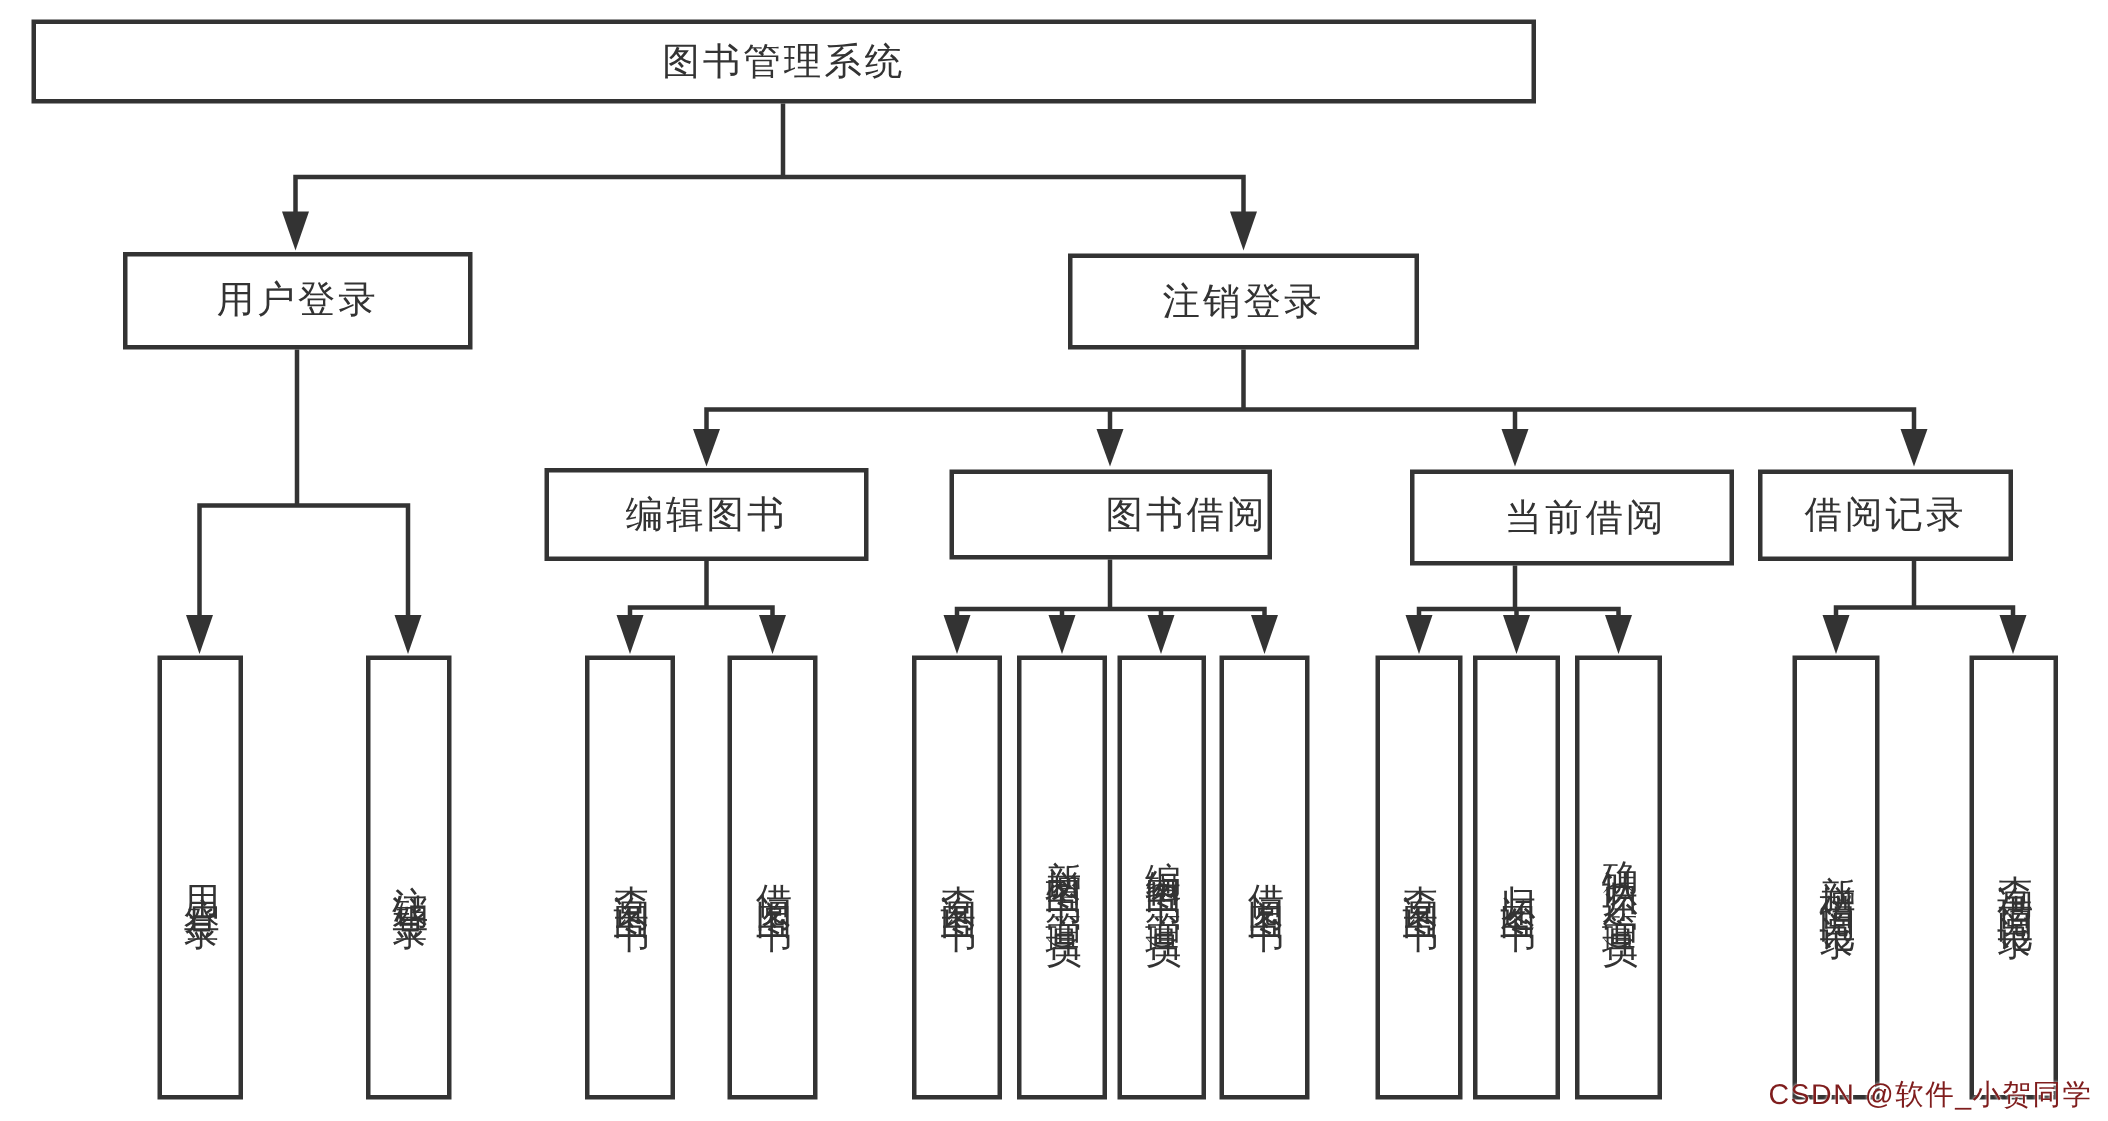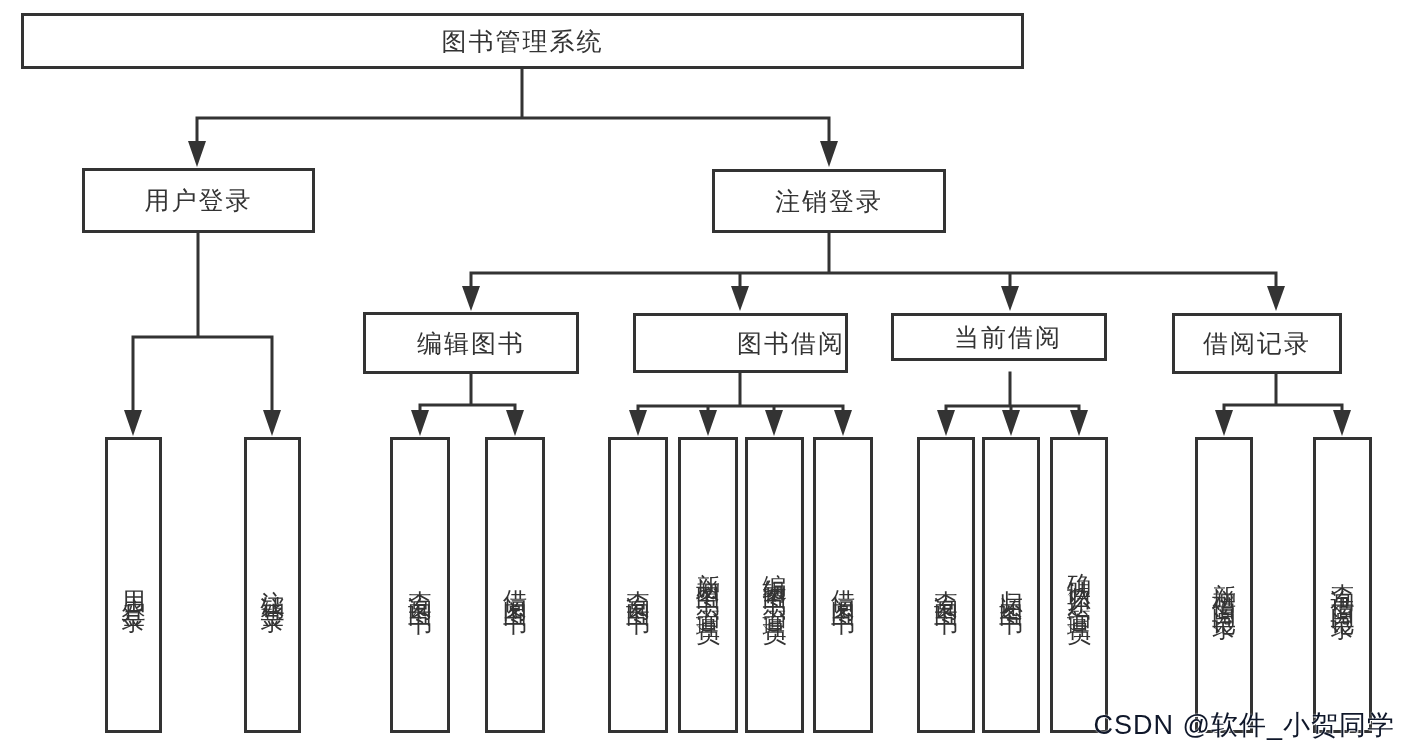--- a/index.html
+++ b/index.html
@@ -45,23 +45,23 @@
     text-orientation: mixed;
     font-size: 24px;
     letter-spacing: 7px;
     line-height: 1;
     white-space: nowrap;
   }
   .watermark {
     position: absolute;
     right: 10px;
     bottom: 4px;
-    font-size: 27px;
+    font-size: 19px;
     letter-spacing: 1px;
-    color: #0f172a;
+    color: #7f1d1d;
     text-shadow: 0 0 2px #ffffff, 1px 1px 0 #ffffff;
     white-space: nowrap;
   }
 </style>
 </head>
 <body>
 
 <div class="stage">
 
   <svg class="wires" viewBox="0 0 1405 747" xmlns="http://www.w3.org/2000/svg">
@@ -121,21 +121,21 @@
   <div class="node" style="left:712px; top:169px; width:234px; height:64px;">
     <span class="hlabel">注销登录</span>
   </div>
 
   <div class="node" style="left:363px; top:312px; width:216px; height:62px;">
     <span class="hlabel">编辑图书</span>
   </div>
   <div class="node" style="left:633px; top:313px; width:215px; height:60px;justify-content:flex-end;">
     <span class="hlabel">图书借阅</span>
   </div>
-  <div class="node" style="left:891px; top:313px; width:216px; height:48px;padding-left:18px;">
+  <div class="node" style="left:940px; top:313px; width:216px; height:64px;padding-left:18px;">
     <span class="hlabel">当前借阅</span>
   </div>
   <div class="node" style="left:1172px; top:313px; width:170px; height:61px;">
     <span class="hlabel">借阅记录</span>
   </div>
 
   <div class="node leaf" style="left:105px; top:437px; width:57px; height:296px;">
     <span class="vlabel">用户登录</span>
   </div>
   <div class="node leaf" style="left:244px; top:437px; width:57px; height:296px;">

